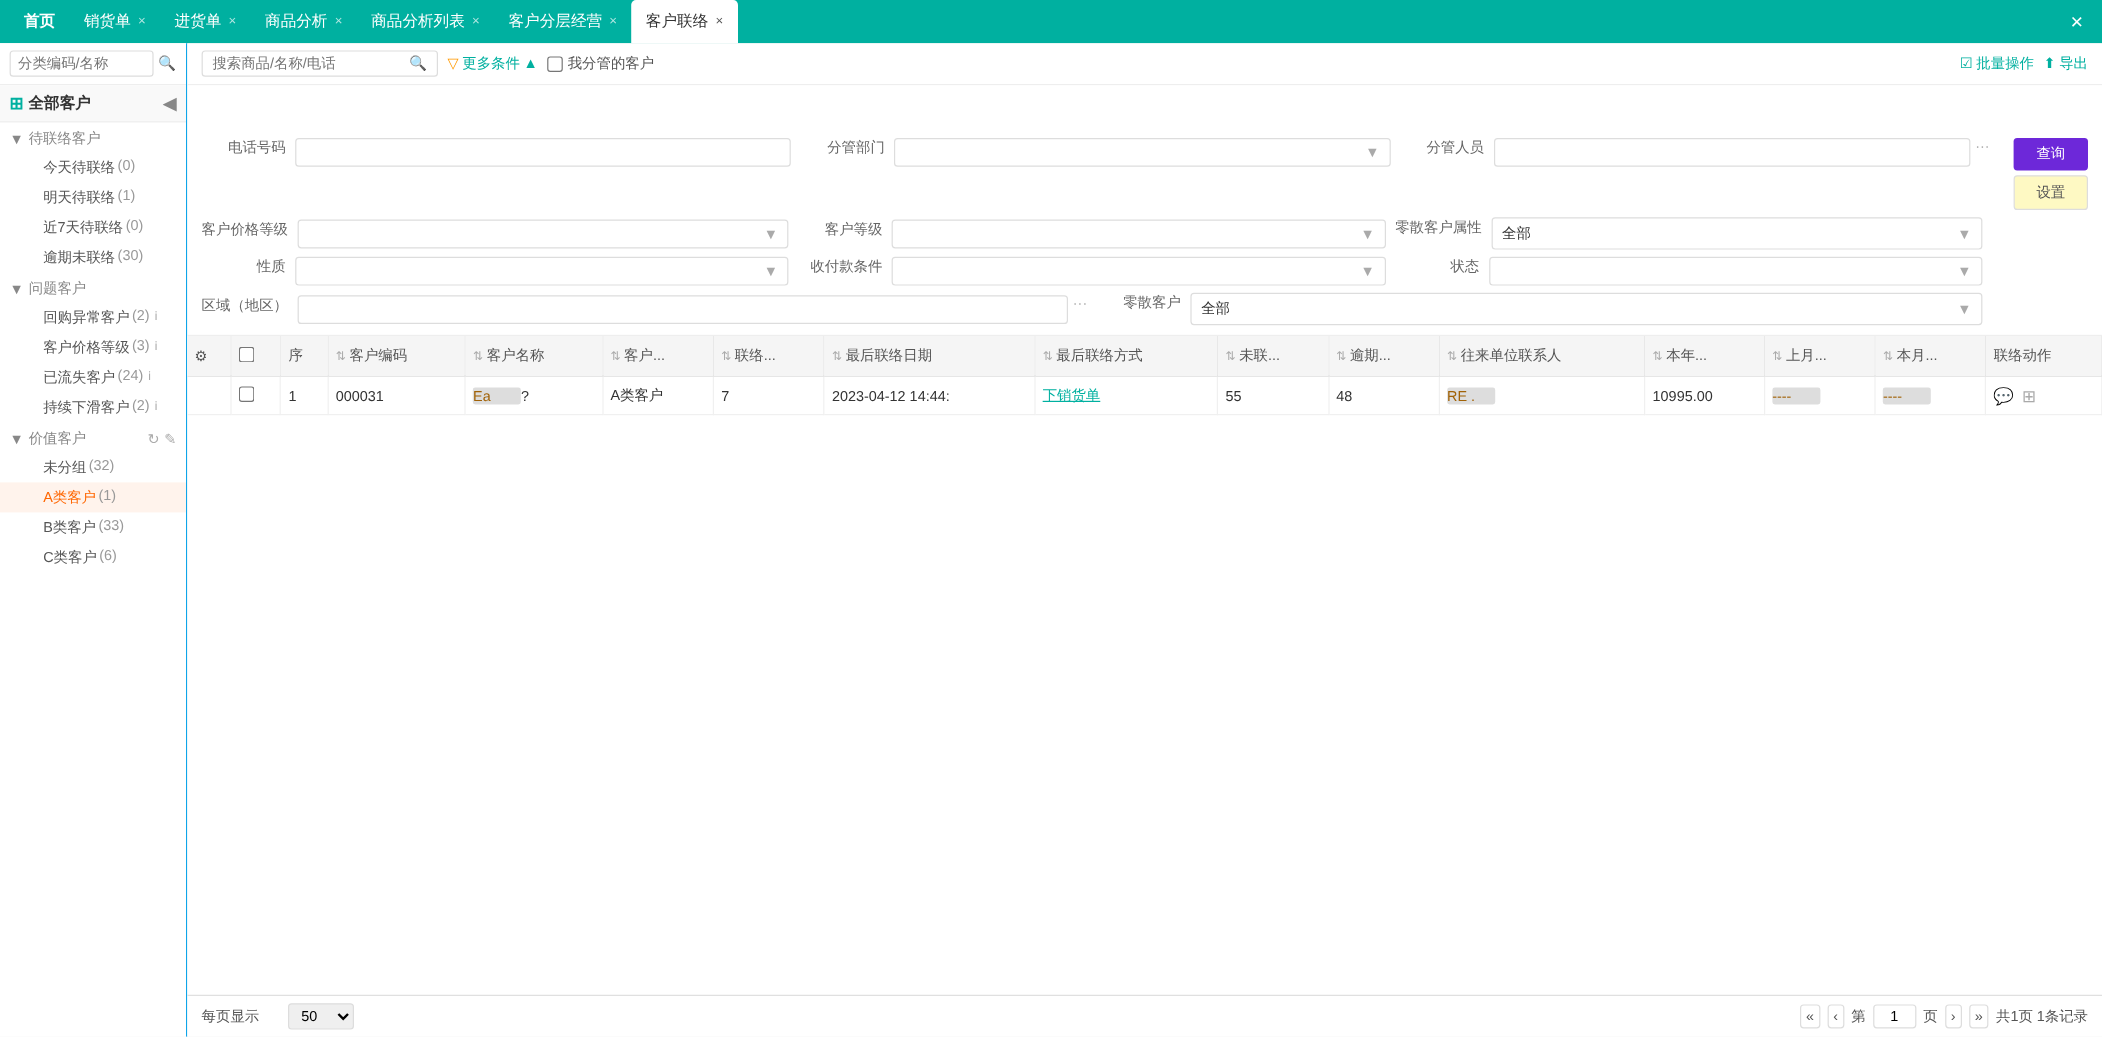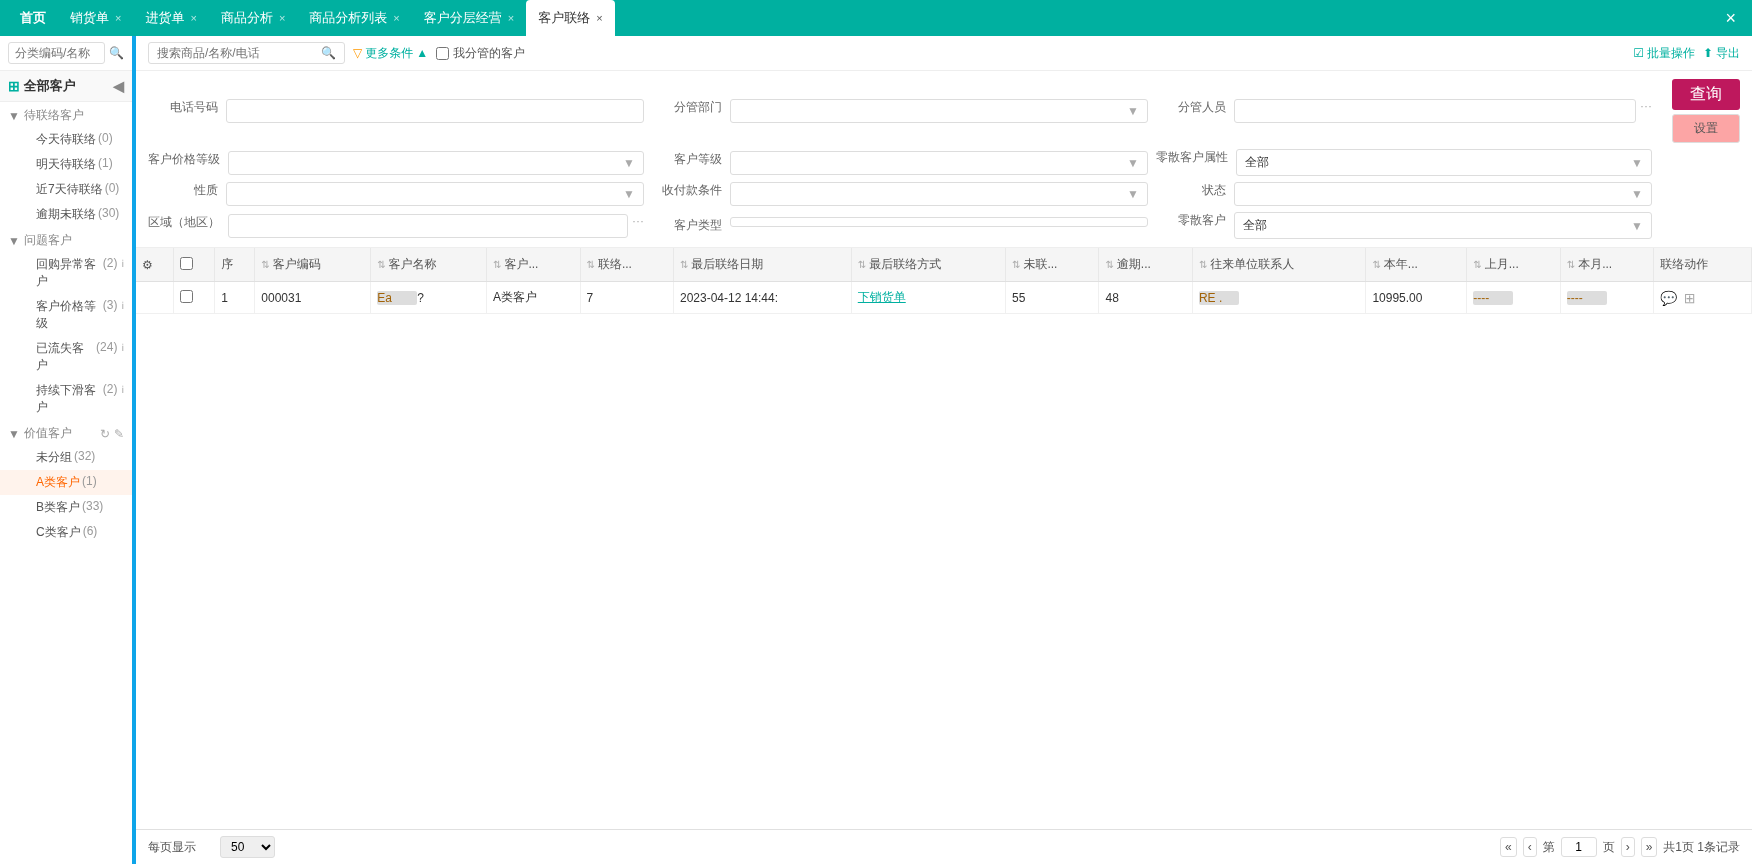--- a/index.html
+++ b/index.html
@@ -13,21 +13,21 @@
     .top-nav .nav-item .close-x { margin-left: 6px; color: #888; font-size: 11px; cursor: pointer; }
     .top-nav .nav-item.active .close-x { color: #555; }
     .top-nav .nav-item:not(.active):not(.home) .close-x { color: rgba(255,255,255,0.7); }
     .nav-spacer { flex: 1; }
     .nav-close-btn { color: #fff; font-size: 18px; cursor: pointer; padding: 0 8px; }
 
     
     .main-layout { display: flex; height: calc(864px - 36px); }
 
     
-    .sidebar { width: 136px; background: #fff; border-right: 4px solid #0ea5e9; display: flex; flex-direction: column; overflow-y: auto; flex-shrink: 0; }
+    .sidebar { width: 156px; background: #fff; border-right: 1px solid #0ea5e9; display: flex; flex-direction: column; overflow-y: auto; flex-shrink: 0; }
     .sidebar-search { padding: 6px 8px; border-bottom: 1px solid #eee; display: flex; align-items: center; }
     .sidebar-search input { border: 1px solid #ddd; border-radius: 3px; padding: 3px 6px; font-size: 12px; width: 100%; outline: none; }
     .sidebar-search .search-icon { margin-left: 4px; color: #00b0a0; cursor: pointer; }
     .sidebar-section-header { display: flex; align-items: center; padding: 6px 8px; font-weight: bold; font-size: 13px; color: #333; background: #f9f9f9; border-bottom: 1px solid #eee; }
     .sidebar-section-header .collapse-icon { margin-left: auto; color: #888; cursor: pointer; font-size: 14px; }
     .sidebar-group-label { padding: 5px 8px 3px 8px; color: #888; font-size: 12px; display: flex; align-items: center; }
     .sidebar-group-label .arrow { margin-right: 4px; }
     .sidebar-item { padding: 4px 8px 4px 36px; cursor: pointer; color: #555; font-size: 12px; display: flex; }
     .sidebar-item.active { background: #fff3ec; color: #ff6600; }
     .sidebar-item .count { color: #999; margin-left: 2px; }
@@ -54,22 +54,22 @@
     
     .filter-form { background: #fff; border-bottom: 1px solid #eee; padding: 8px 12px; }
     .filter-row { display: flex; align-items: center; margin-bottom: 6px; gap: 8px; }
     .filter-row:last-child { margin-bottom: 0; }
     .filter-field { display: flex; align-items: flex-start; flex: 1; min-width: 0; }
     .filter-label { color: #666; font-size: 12px; white-space: nowrap; margin-right: 8px; min-width: 70px; text-align: right; }
     .filter-input { border: 1px solid #ddd; border-radius: 3px; padding: 4px 8px; font-size: 12px; flex: 1; outline: none; min-width: 0; }
     .filter-select { border: 1px solid #ddd; border-radius: 3px; padding: 4px 8px; font-size: 12px; flex: 1; outline: none; min-width: 0; display: flex; align-items: center; justify-content: space-between; cursor: pointer; background: #fff; }
     .filter-select .sel-arrow { color: #aaa; margin-left: 4px; }
     .filter-dots { color: #aaa; margin-left: 4px; cursor: pointer; }
-    .query-btn { background: #be185d; color: #fff; border: none; border-radius: 3px; padding: 5px 18px; cursor: pointer; font-size: 16px; }
-    .settings-btn { background: #fca5a5; color: #555; border: 1px solid #ddd; border-radius: 3px; padding: 5px 18px; cursor: pointer; font-size: 12px; }
+    .query-btn { background: #6d28d9; color: #fff; border: none; border-radius: 3px; padding: 5px 18px; cursor: pointer; font-size: 12px; margin-top: 36px; }
+    .settings-btn { background: #fef9c3; color: #555; border: 1px solid #ddd; border-radius: 3px; padding: 5px 18px; cursor: pointer; font-size: 12px; }
 
     
     .table-container { flex: 1; overflow: auto; background: #fff; }
     table { width: 100%; border-collapse: collapse; font-size: 12px; }
     thead tr { background: #f5f5f5; }
     th { padding: 8px 6px; text-align: left; border-bottom: 1px solid #e0e0e0; border-right: 1px solid #e8e8e8; color: #555; font-weight: normal; white-space: nowrap; position: sticky; top: 0; background: #f5f5f5; z-index: 1; }
     th .th-inner { display: flex; align-items: center; gap: 3px; }
     th .sort-icon { color: #aaa; font-size: 10px; cursor: pointer; }
     td { padding: 7px 6px; border-bottom: 1px solid #f0f0f0; border-right: 1px solid #f0f0f0; color: #333; white-space: nowrap; }
     .td-link { color: #00b0a0; cursor: pointer; text-decoration: underline; }
@@ -310,27 +310,20 @@
           </div>
         </div>
         <div style="width:80px;"></div>
       </div>
 
       <div class="filter-row">
         <div class="filter-field">
           <span class="filter-label">区域（地区）</span>
           <input class="filter-input" type="text" value="" style="flex: 1 1 0%;">
           <span class="filter-dots">···</span>
-        </div>
-        <div class="filter-field">
-          <span class="filter-label">客户类型</span>
-          <div class="filter-select">
-            <span></span>
-            <span class="sel-arrow"></span>
-          </div>
         </div>
         <div class="filter-field">
           <span class="filter-label">零散客户</span>
           <div class="filter-select">
             <span>全部</span>
             <span class="sel-arrow">▼</span>
           </div>
         </div>
         <div style="width:80px;"></div>
       </div>

